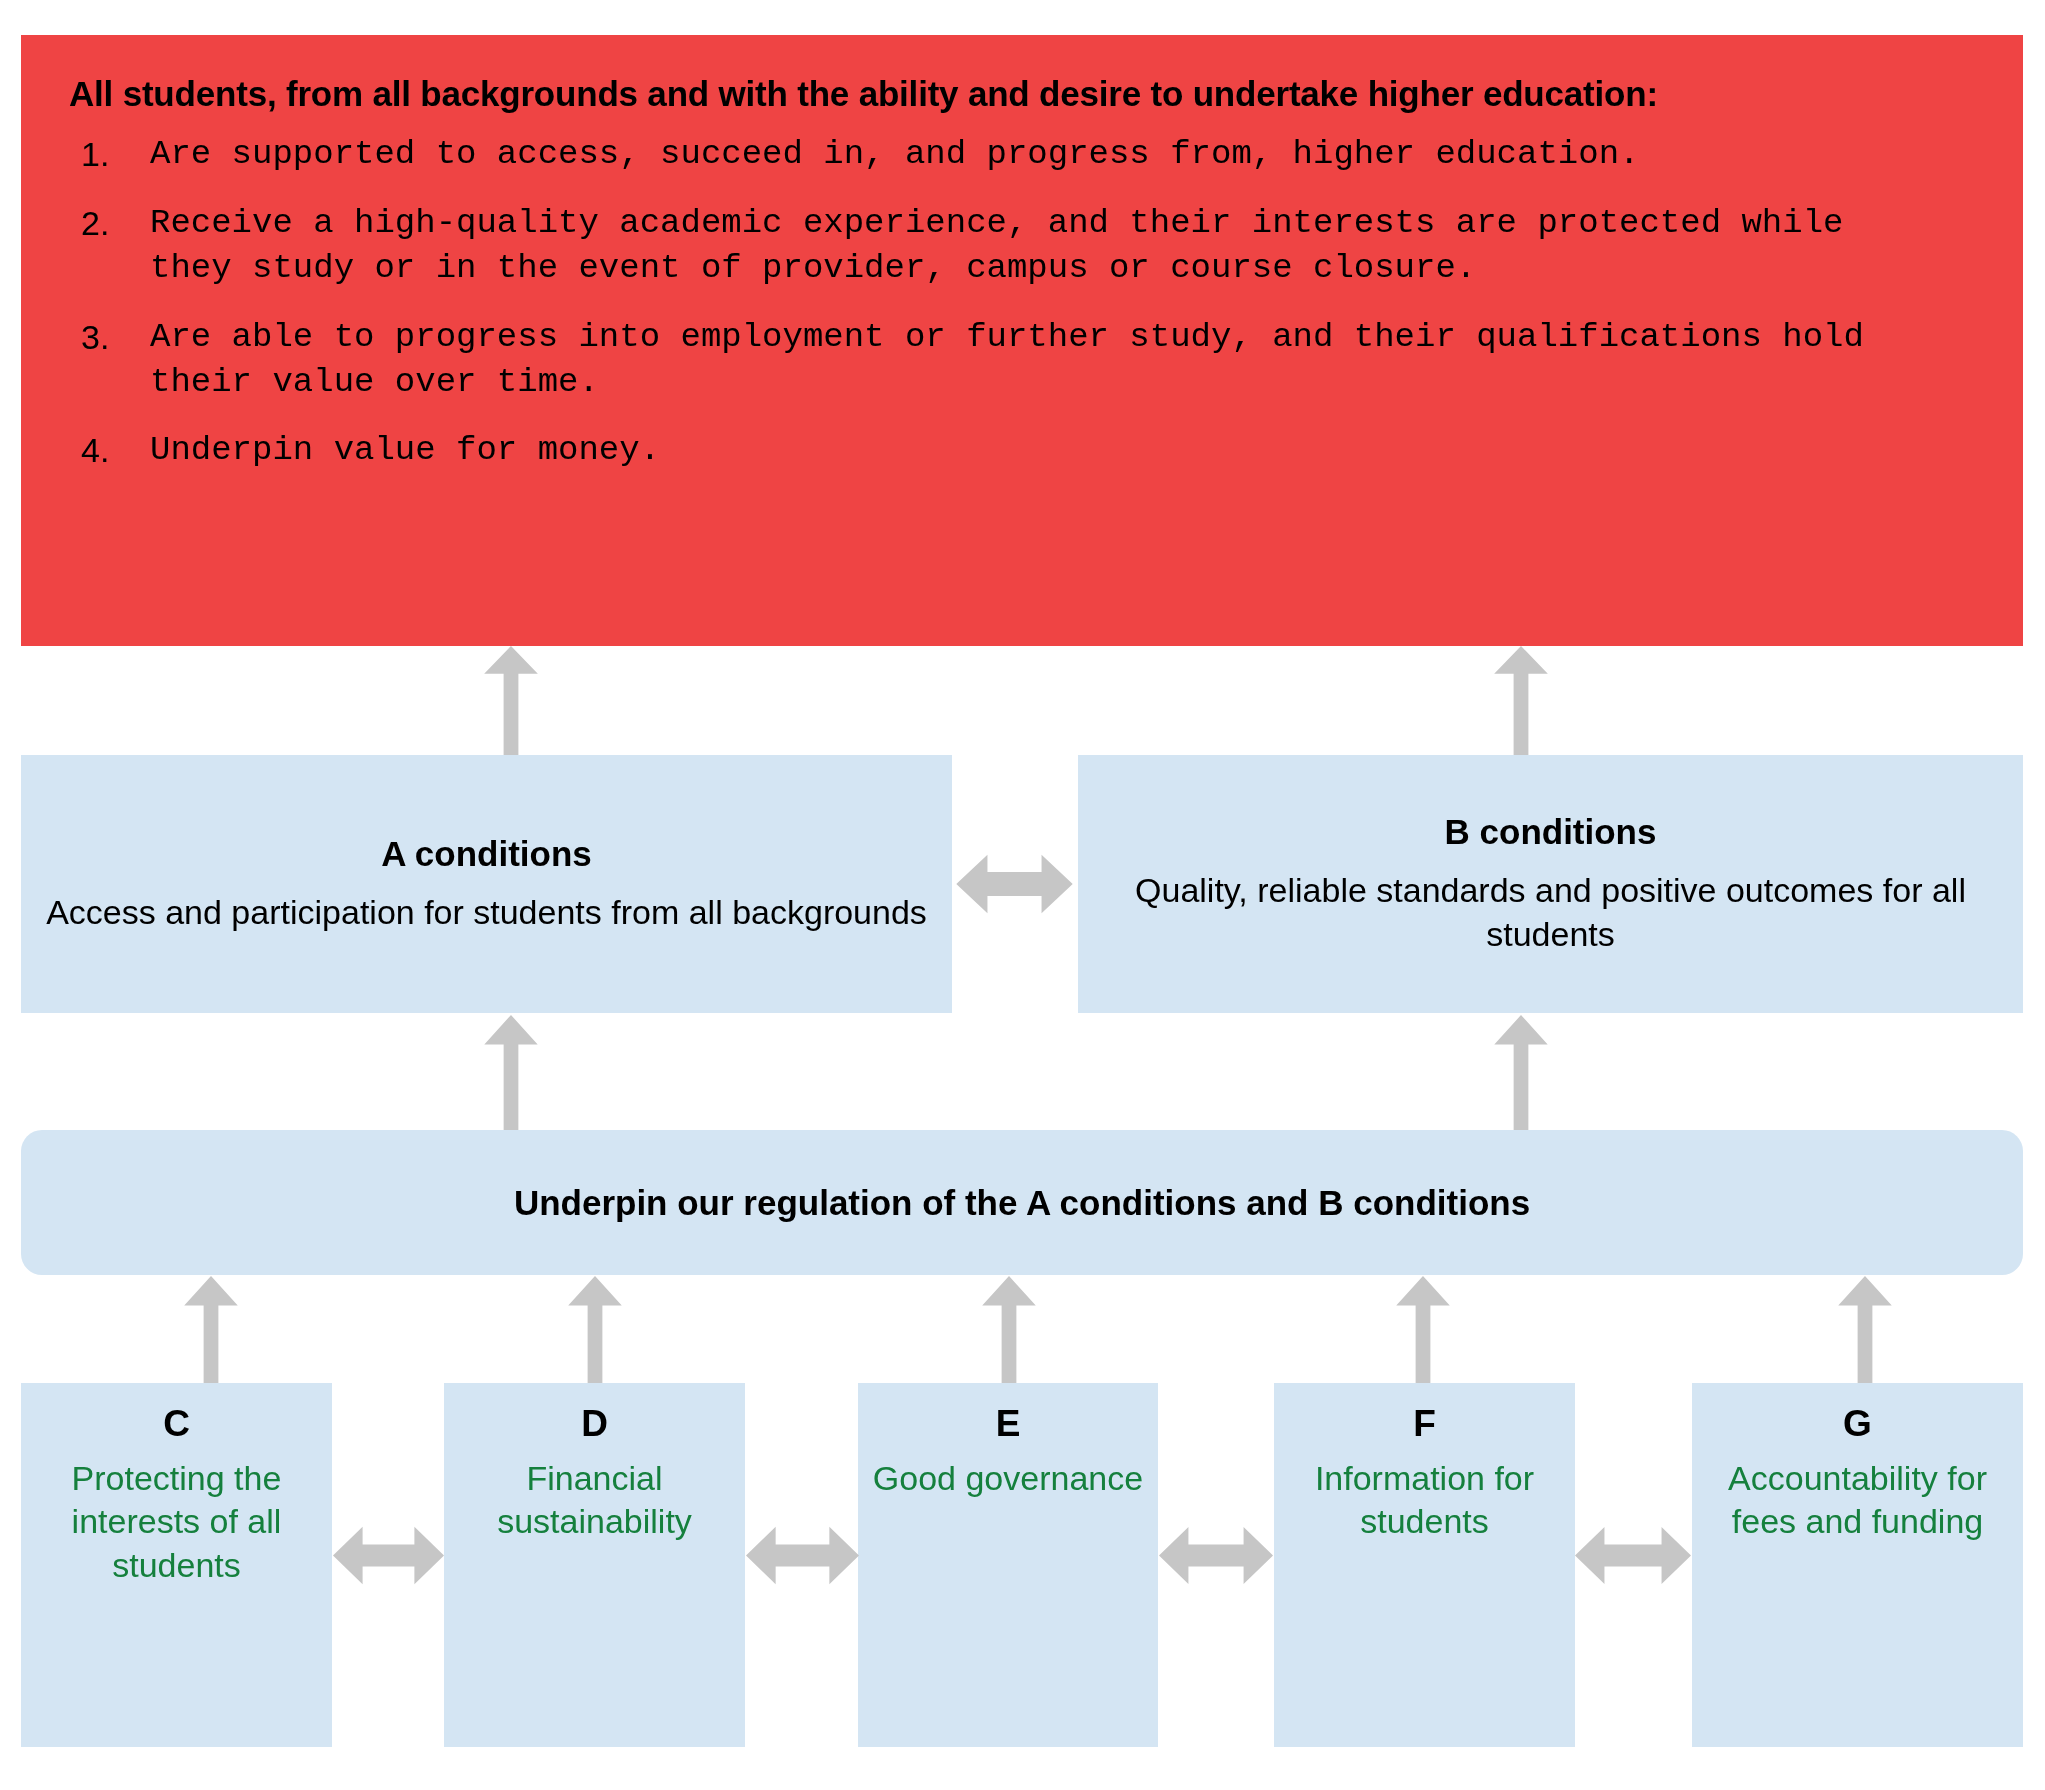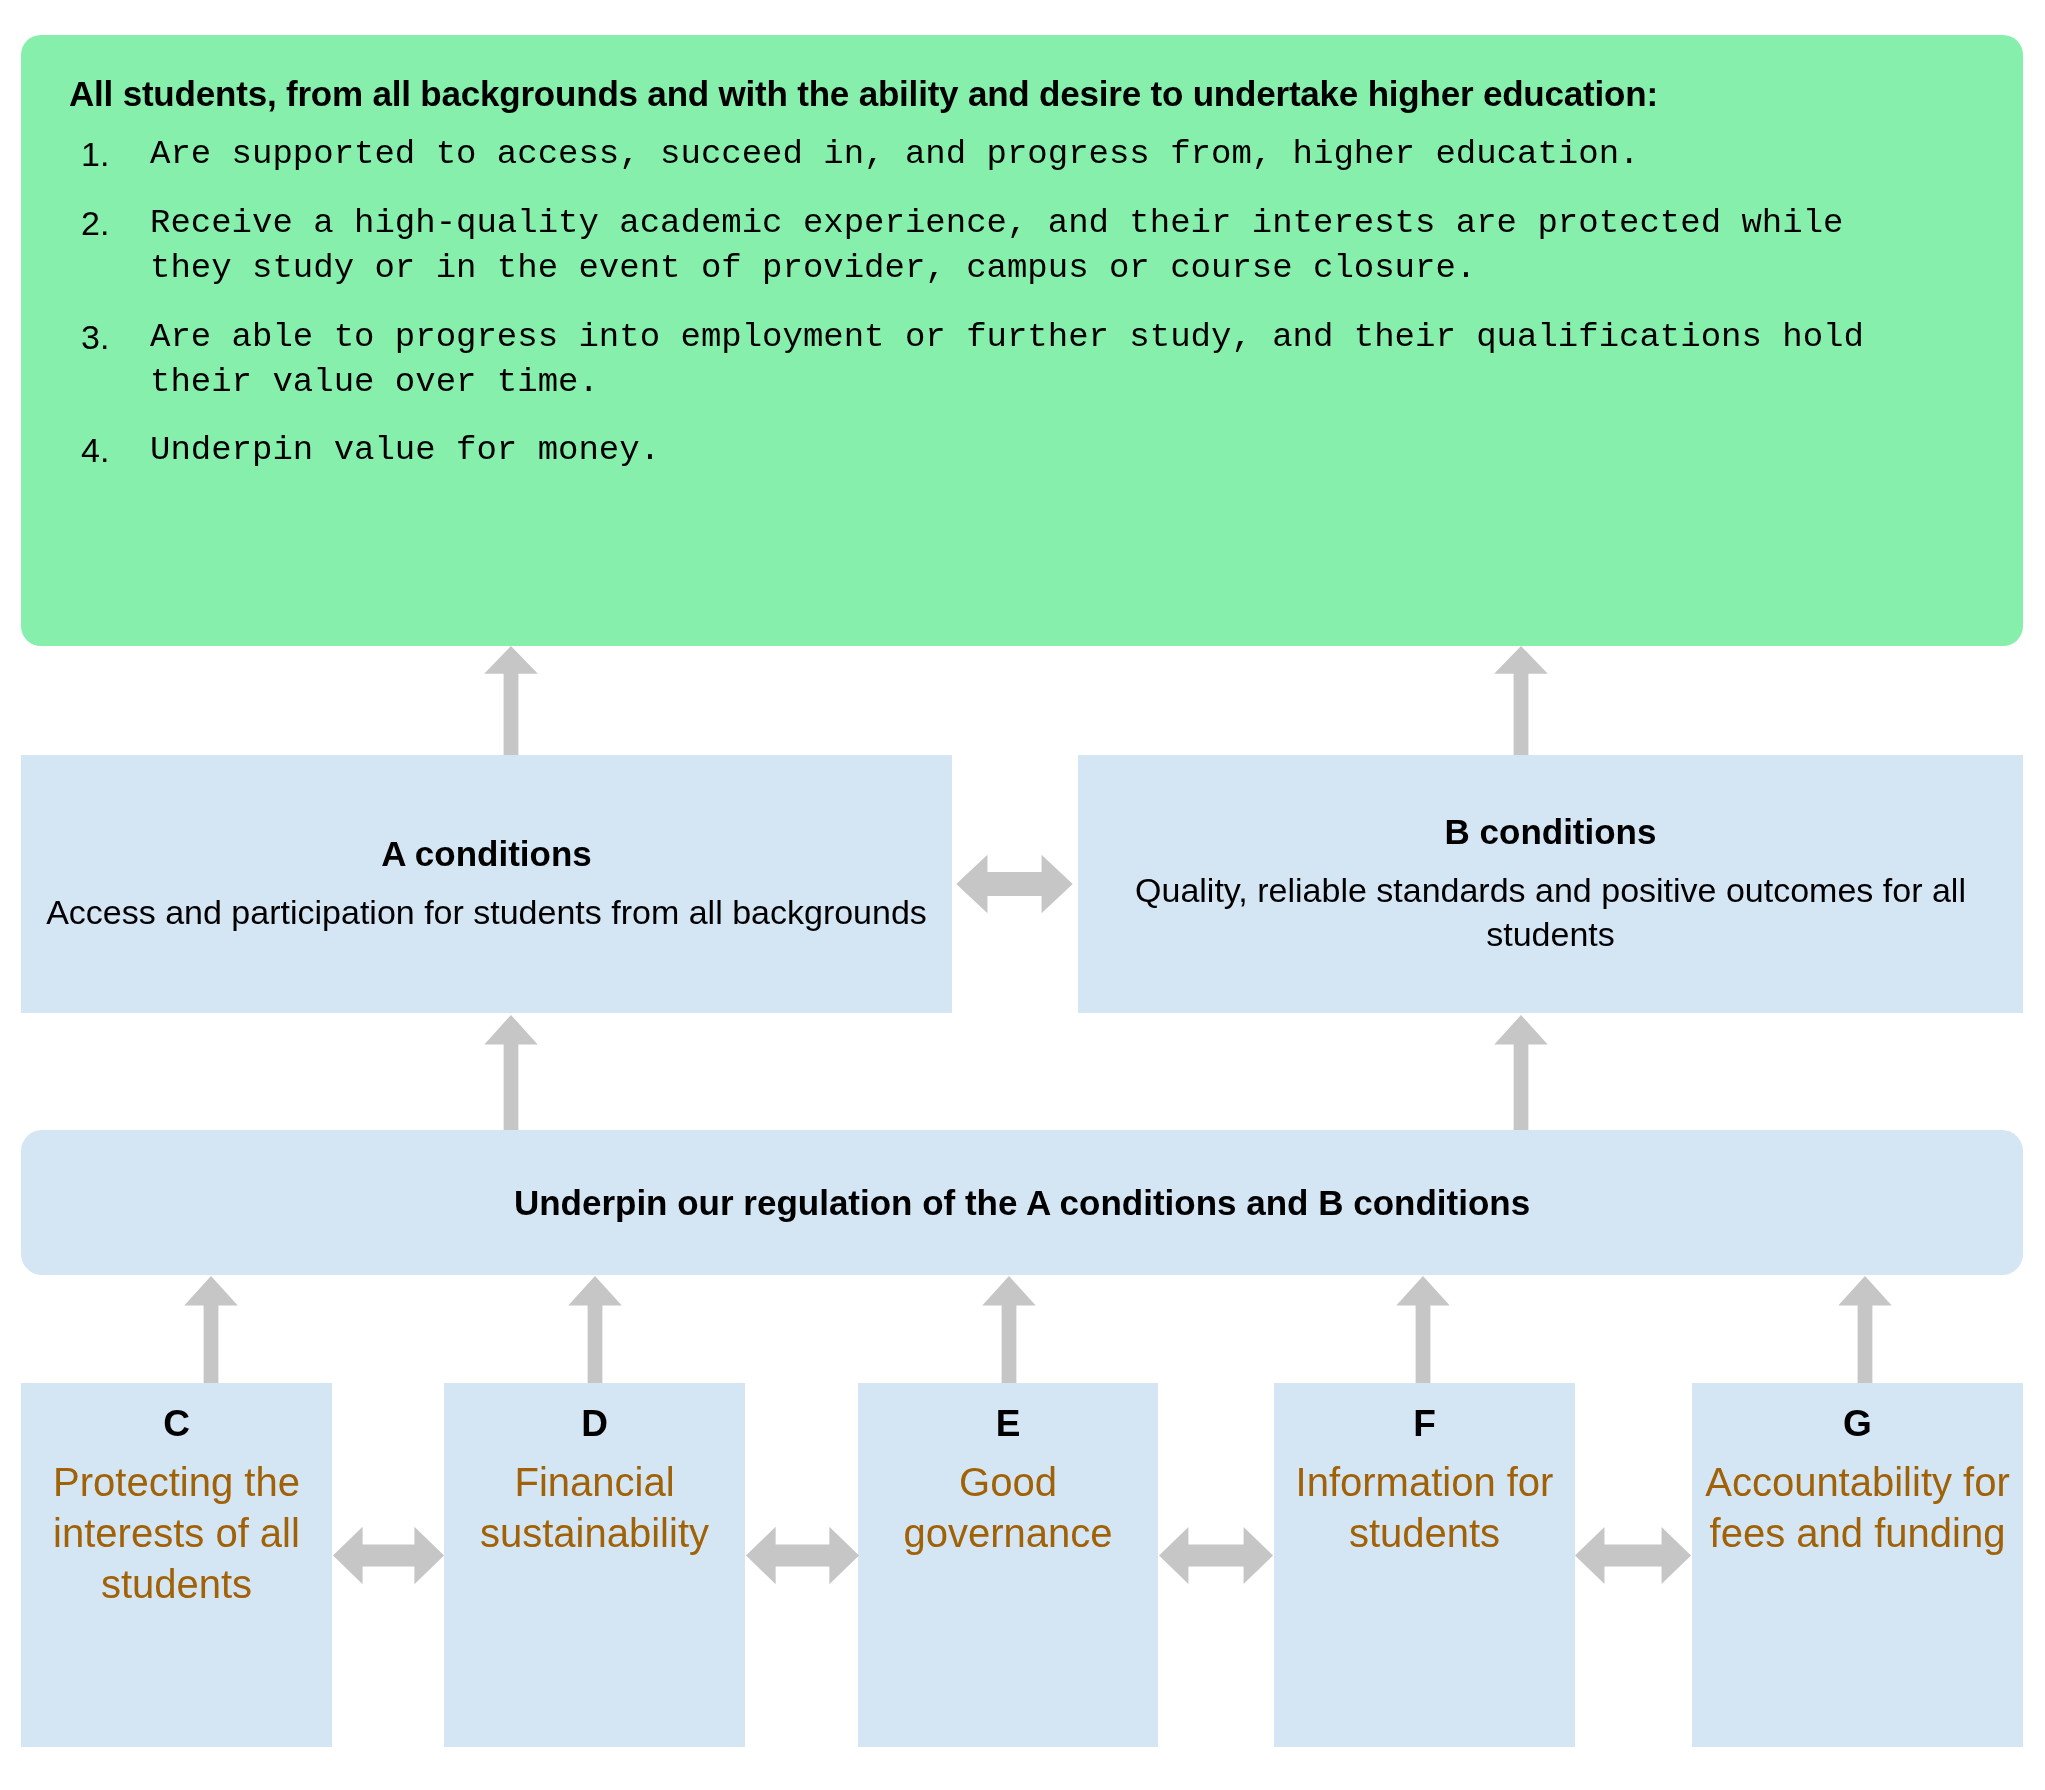--- a/index.html
+++ b/index.html
@@ -21,24 +21,23 @@
     background: #ffffff;
   }
 
   
   .outcomes-panel {
     position: absolute;
     left: 21px;
     top: 35px;
     width: 2002px;
     height: 611px;
-    background: #86efac;
+    background: #ef4444;
     box-sizing: border-box;
     padding: 35px 48px 0 48px;
-    border-radius: 20px;
   }
   .outcomes-heading {
     font-size: 35px;
     font-weight: bold;
     color: #000000;
     line-height: 1.35;
     margin: 0 0 14.8px 0;
     max-width: 1837px;
     letter-spacing: -0.2px;
   }
@@ -128,22 +127,22 @@
     text-align: center;
   }
   .sub-letter {
     font-size: 37px;
     font-weight: bold;
     color: #000000;
     line-height: 1.15;
     margin-bottom: 11px;
   }
   .sub-label {
-    font-size: 40px;
-    color: #a16207;
+    font-size: 34px;
+    color: #15803d;
     line-height: 1.28;
   }
 
   
   .arrow-up {
     position: absolute;
     overflow: visible;
   }
   .arrow-lr {
     position: absolute;

